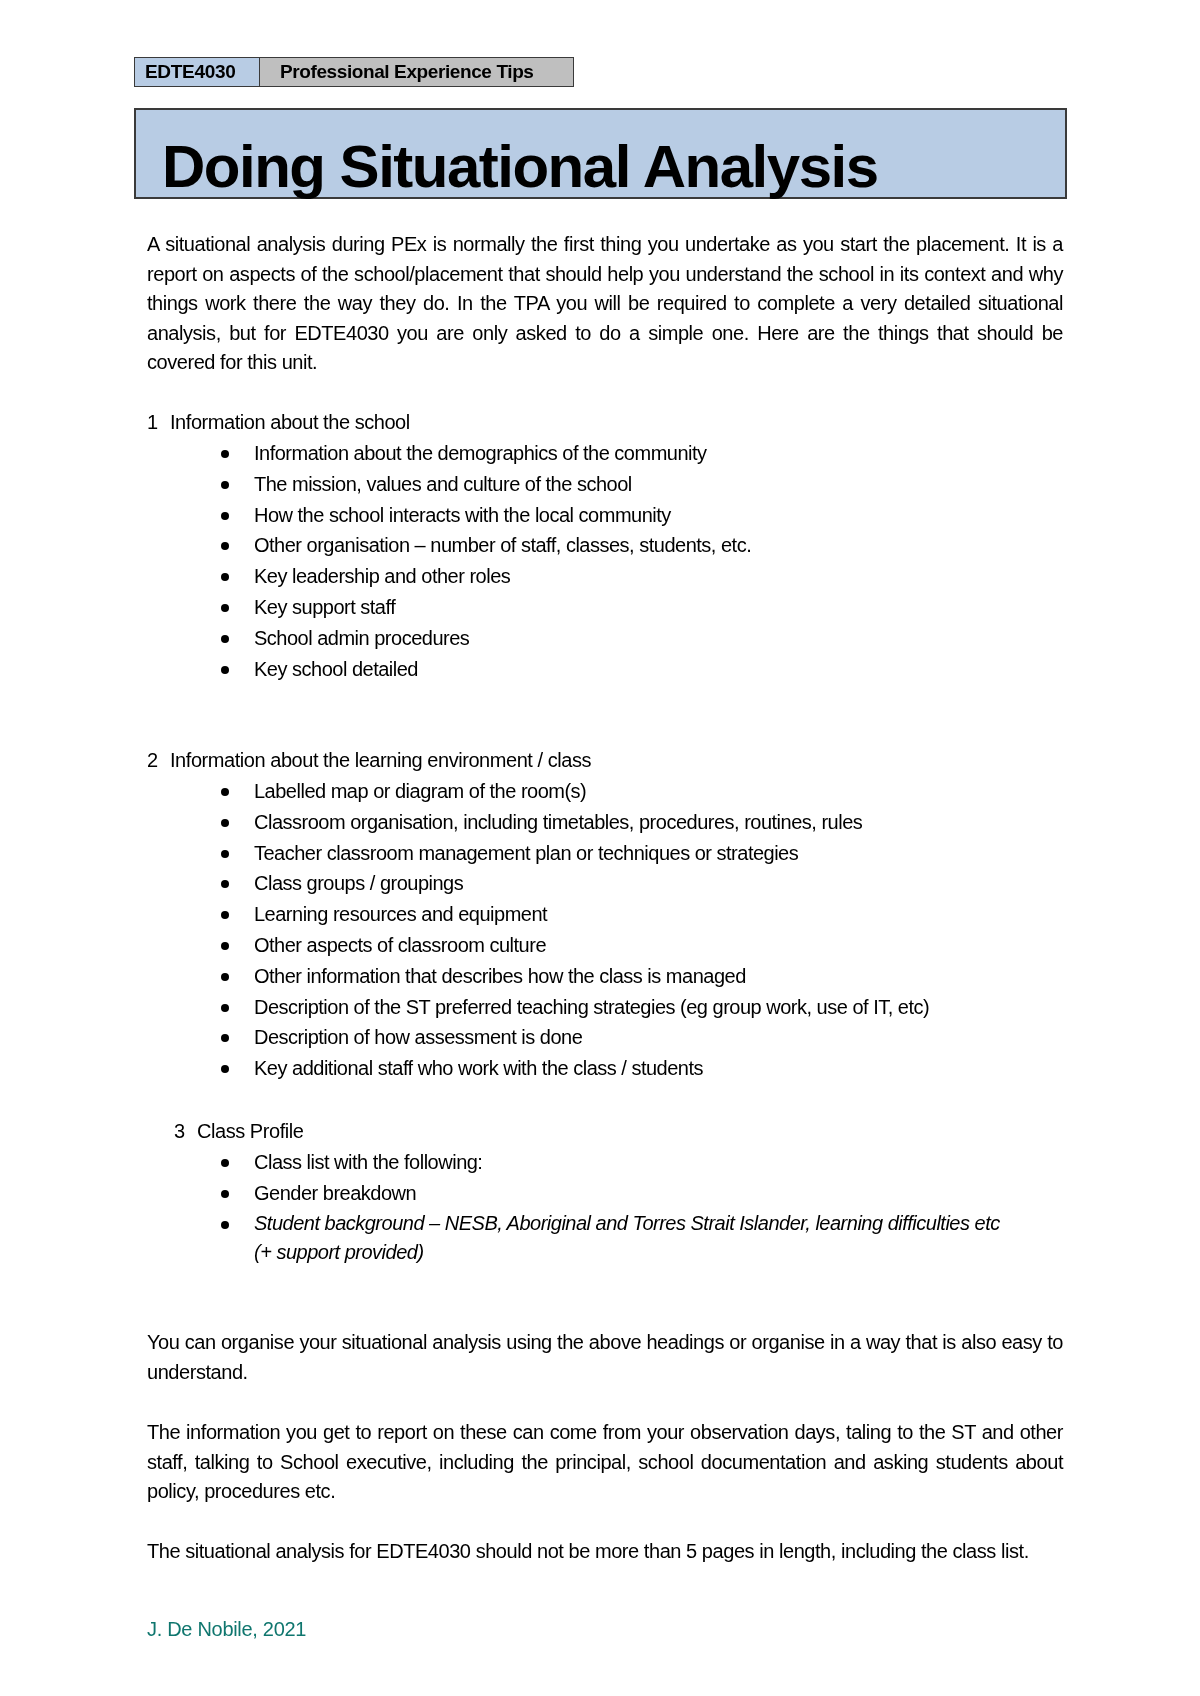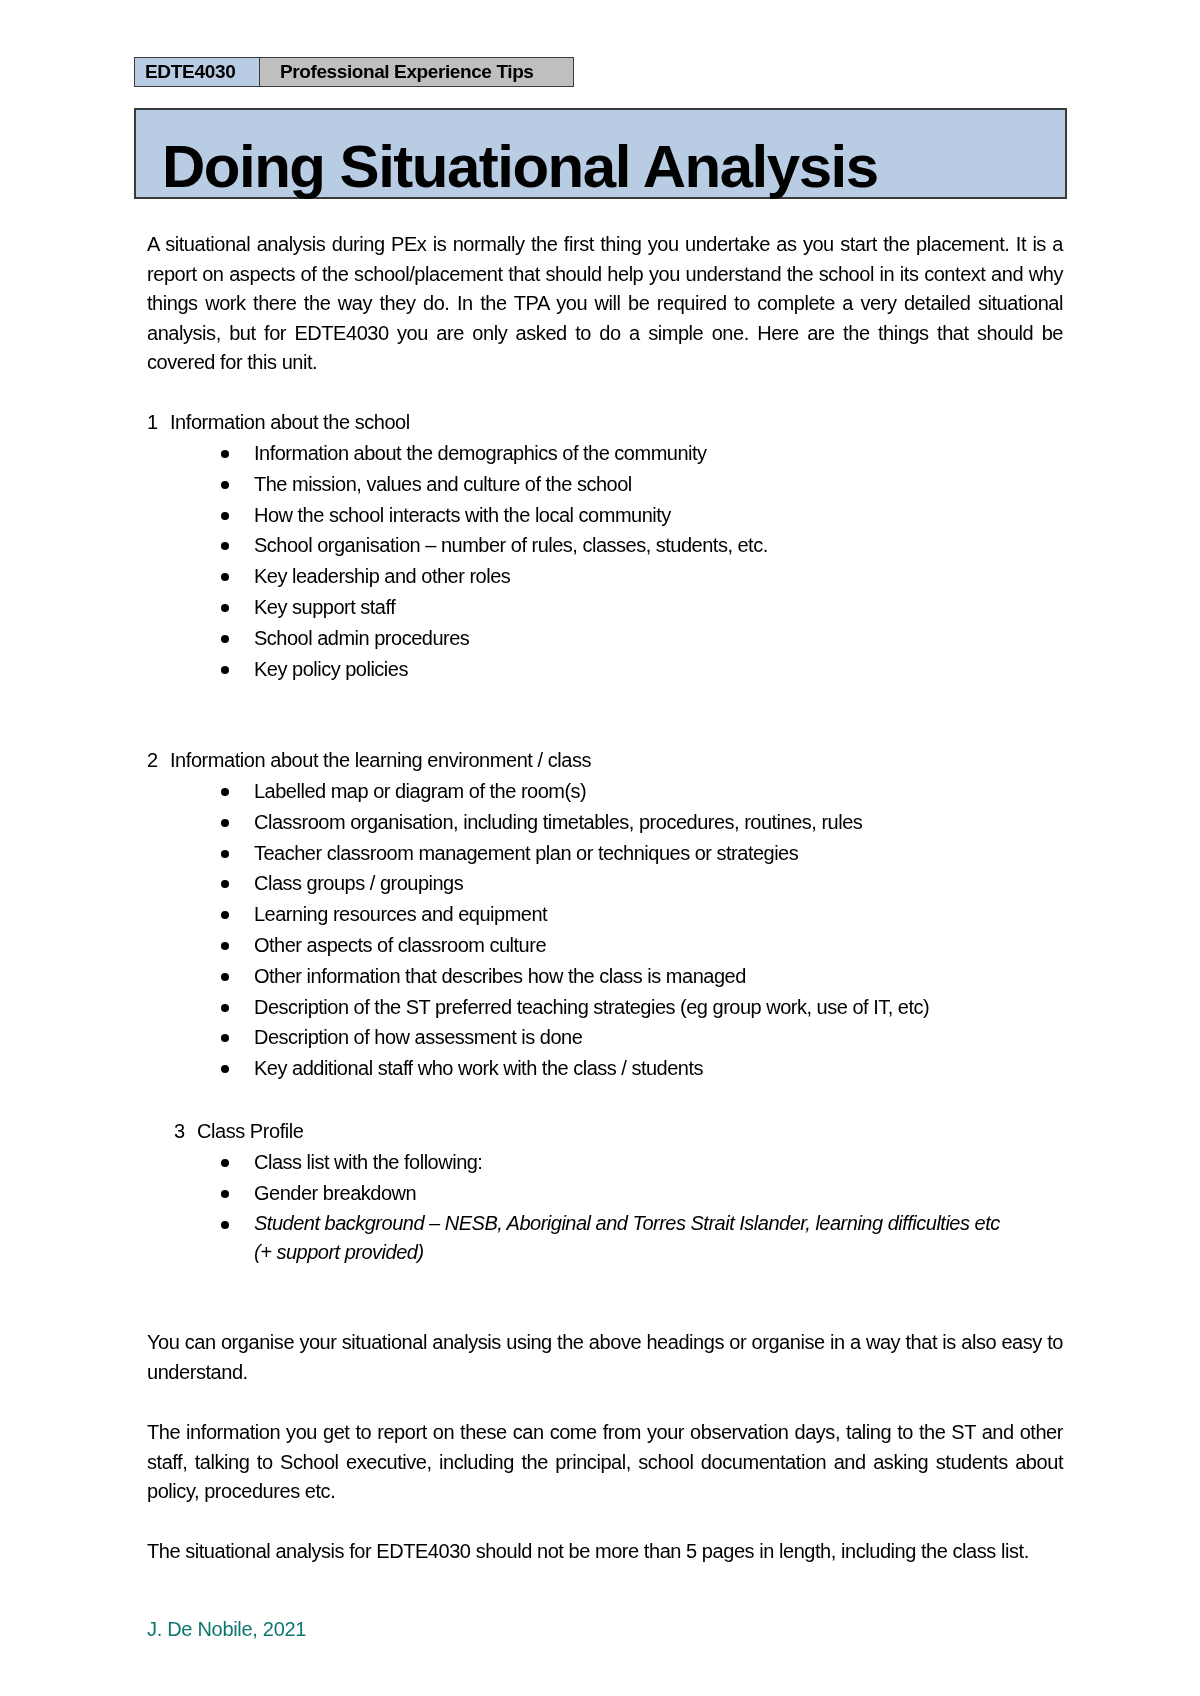--- a/index.html
+++ b/index.html
@@ -39,25 +39,25 @@
 
 <div class="para last-left" style="top:230px;">A situational analysis during PEx is normally the first thing you undertake as you start the placement. It is a report on aspects of the school/placement that should help you understand the school in its context and why things work there the way they do. In the TPA you will be required to complete a very detailed situational analysis, but for EDTE4030 you are only asked to do a simple one. Here are the things that should be covered for this unit.</div>
 
 <div class="heading" style="top:407px;">
   <span class="num">1</span><span>Information about the school</span>
 </div>
 <ul class="blist" style="top:438px;">
   <li><span class="dot"></span><span>Information about the demographics of the community</span></li>
   <li><span class="dot"></span><span>The mission, values and culture of the school</span></li>
   <li><span class="dot"></span><span>How the school interacts with the local community</span></li>
-  <li><span class="dot"></span><span>School organisation – number of rules, classes, students, etc.</span></li>
+  <li><span class="dot"></span><span>Other organisation – number of staff, classes, students, etc.</span></li>
   <li><span class="dot"></span><span>Key leadership and other roles</span></li>
   <li><span class="dot"></span><span>Key support staff</span></li>
   <li><span class="dot"></span><span>School admin procedures</span></li>
-  <li><span class="dot"></span><span>Key policy policies</span></li>
+  <li><span class="dot"></span><span>Key school detailed</span></li>
 </ul>
 
 <div class="heading" style="top:745px;">
   <span class="num">2</span><span>Information about the learning environment / class</span>
 </div>
 <ul class="blist" style="top:776px;">
   <li><span class="dot"></span><span>Labelled map or diagram of the room(s)</span></li>
   <li><span class="dot"></span><span>Classroom organisation, including timetables, procedures, routines, rules</span></li>
   <li><span class="dot"></span><span>Teacher classroom management plan or techniques or strategies</span></li>
   <li><span class="dot"></span><span>Class groups / groupings</span></li>

